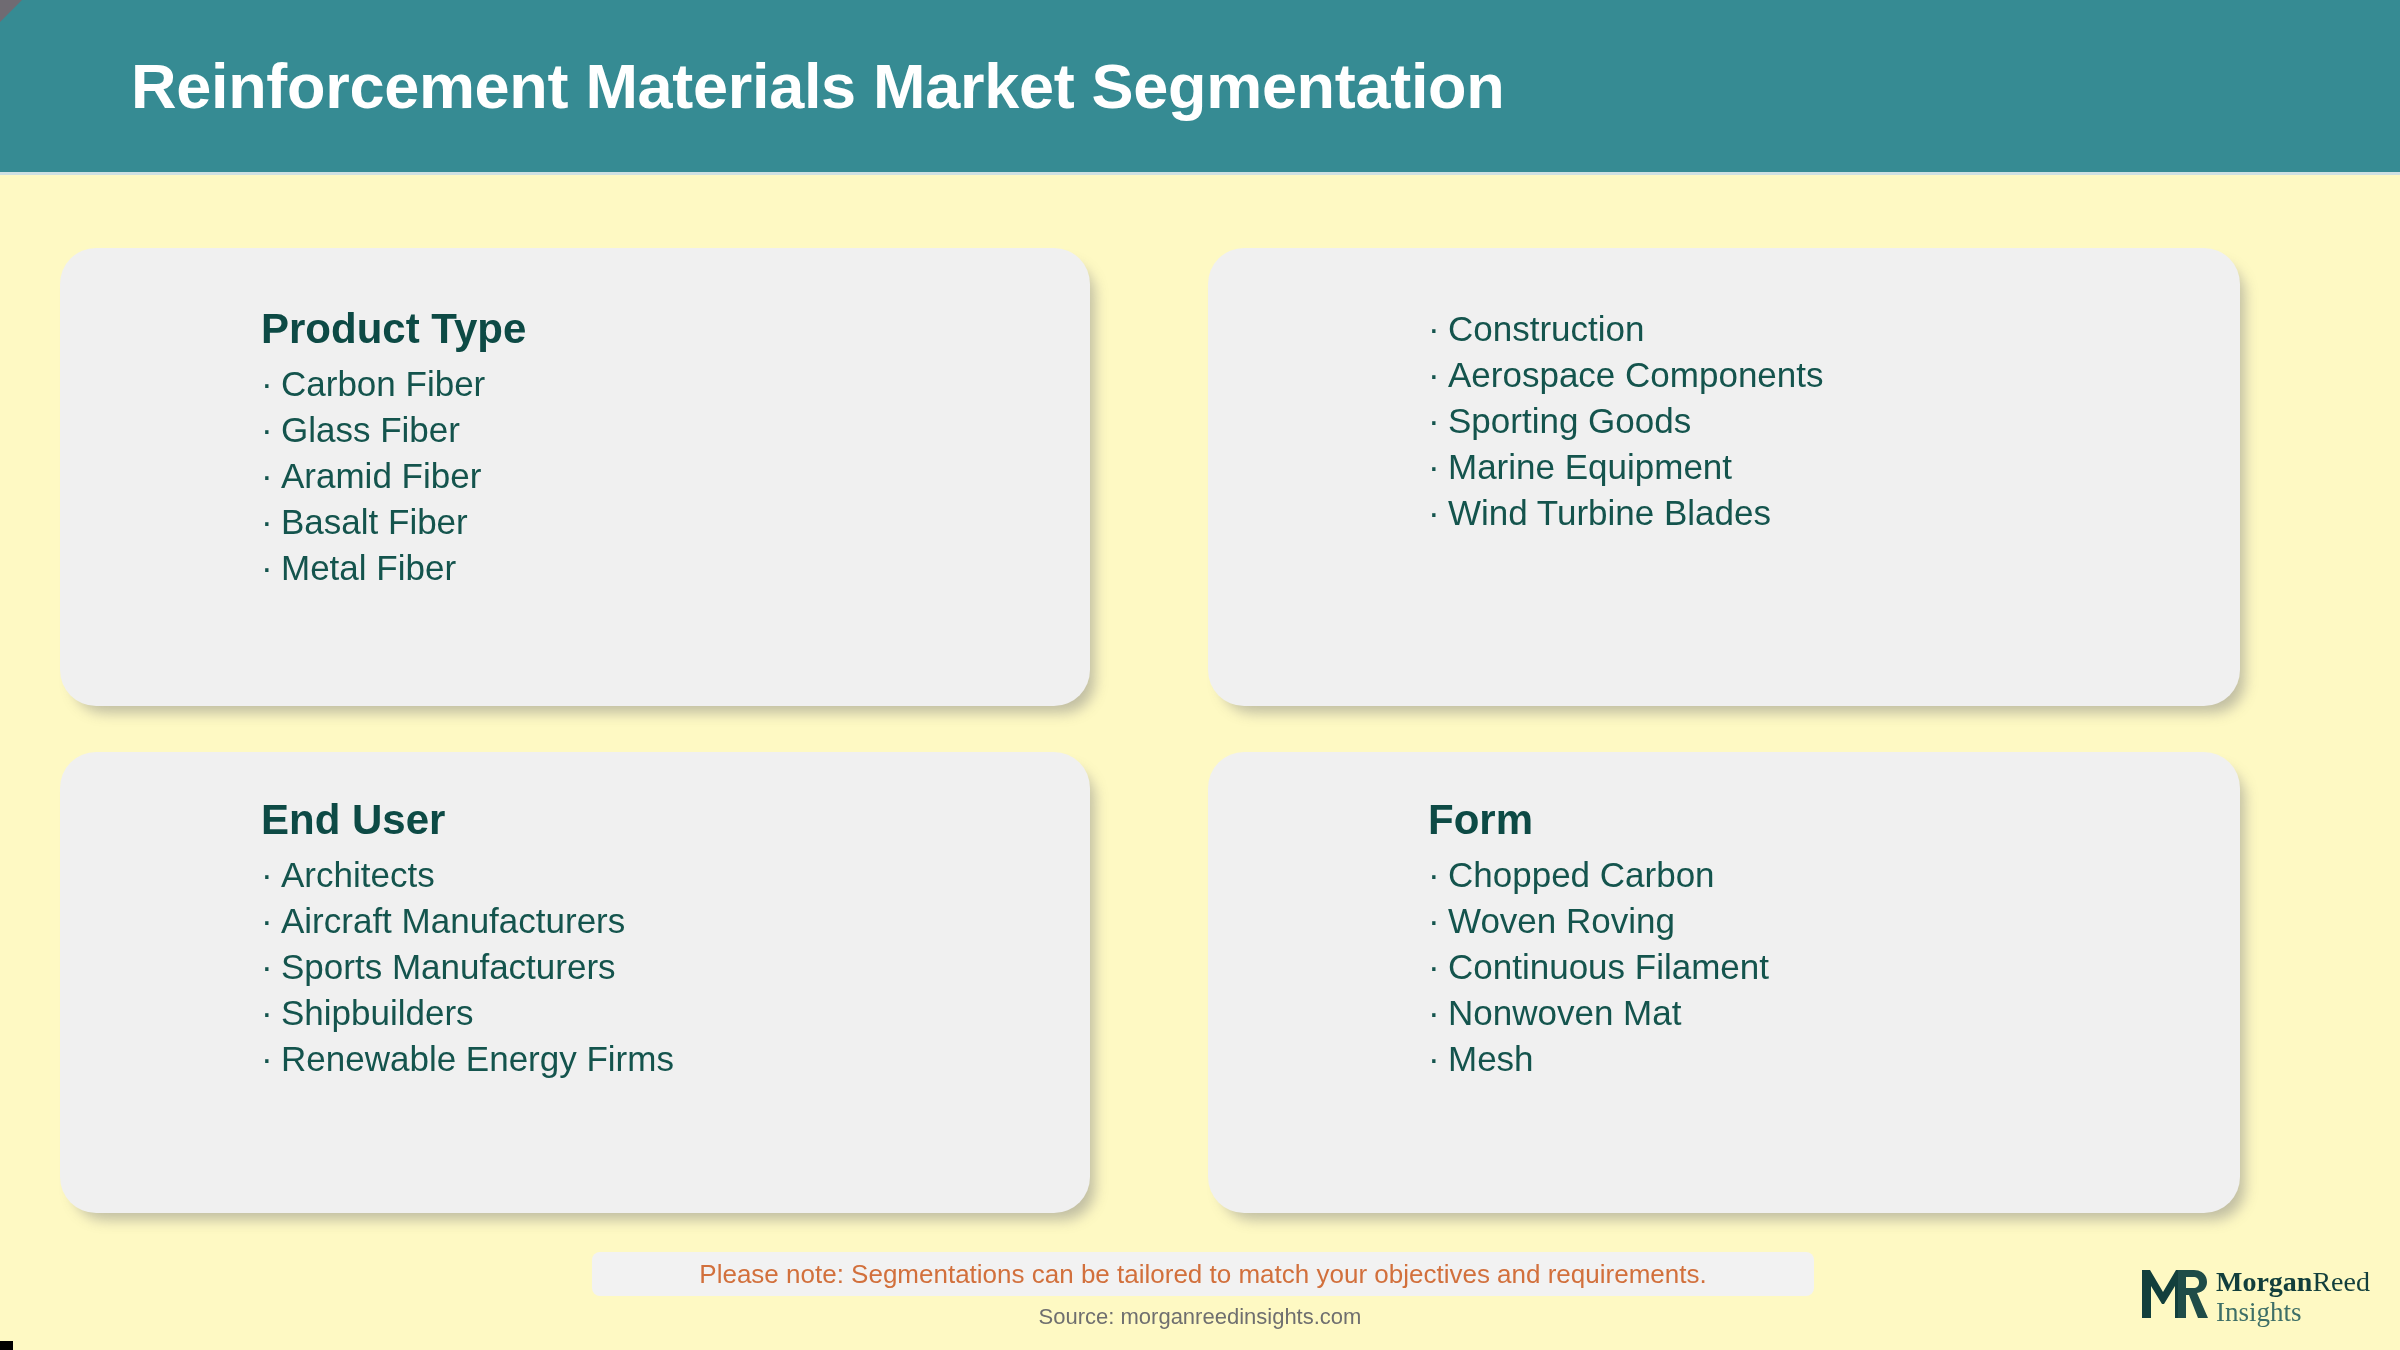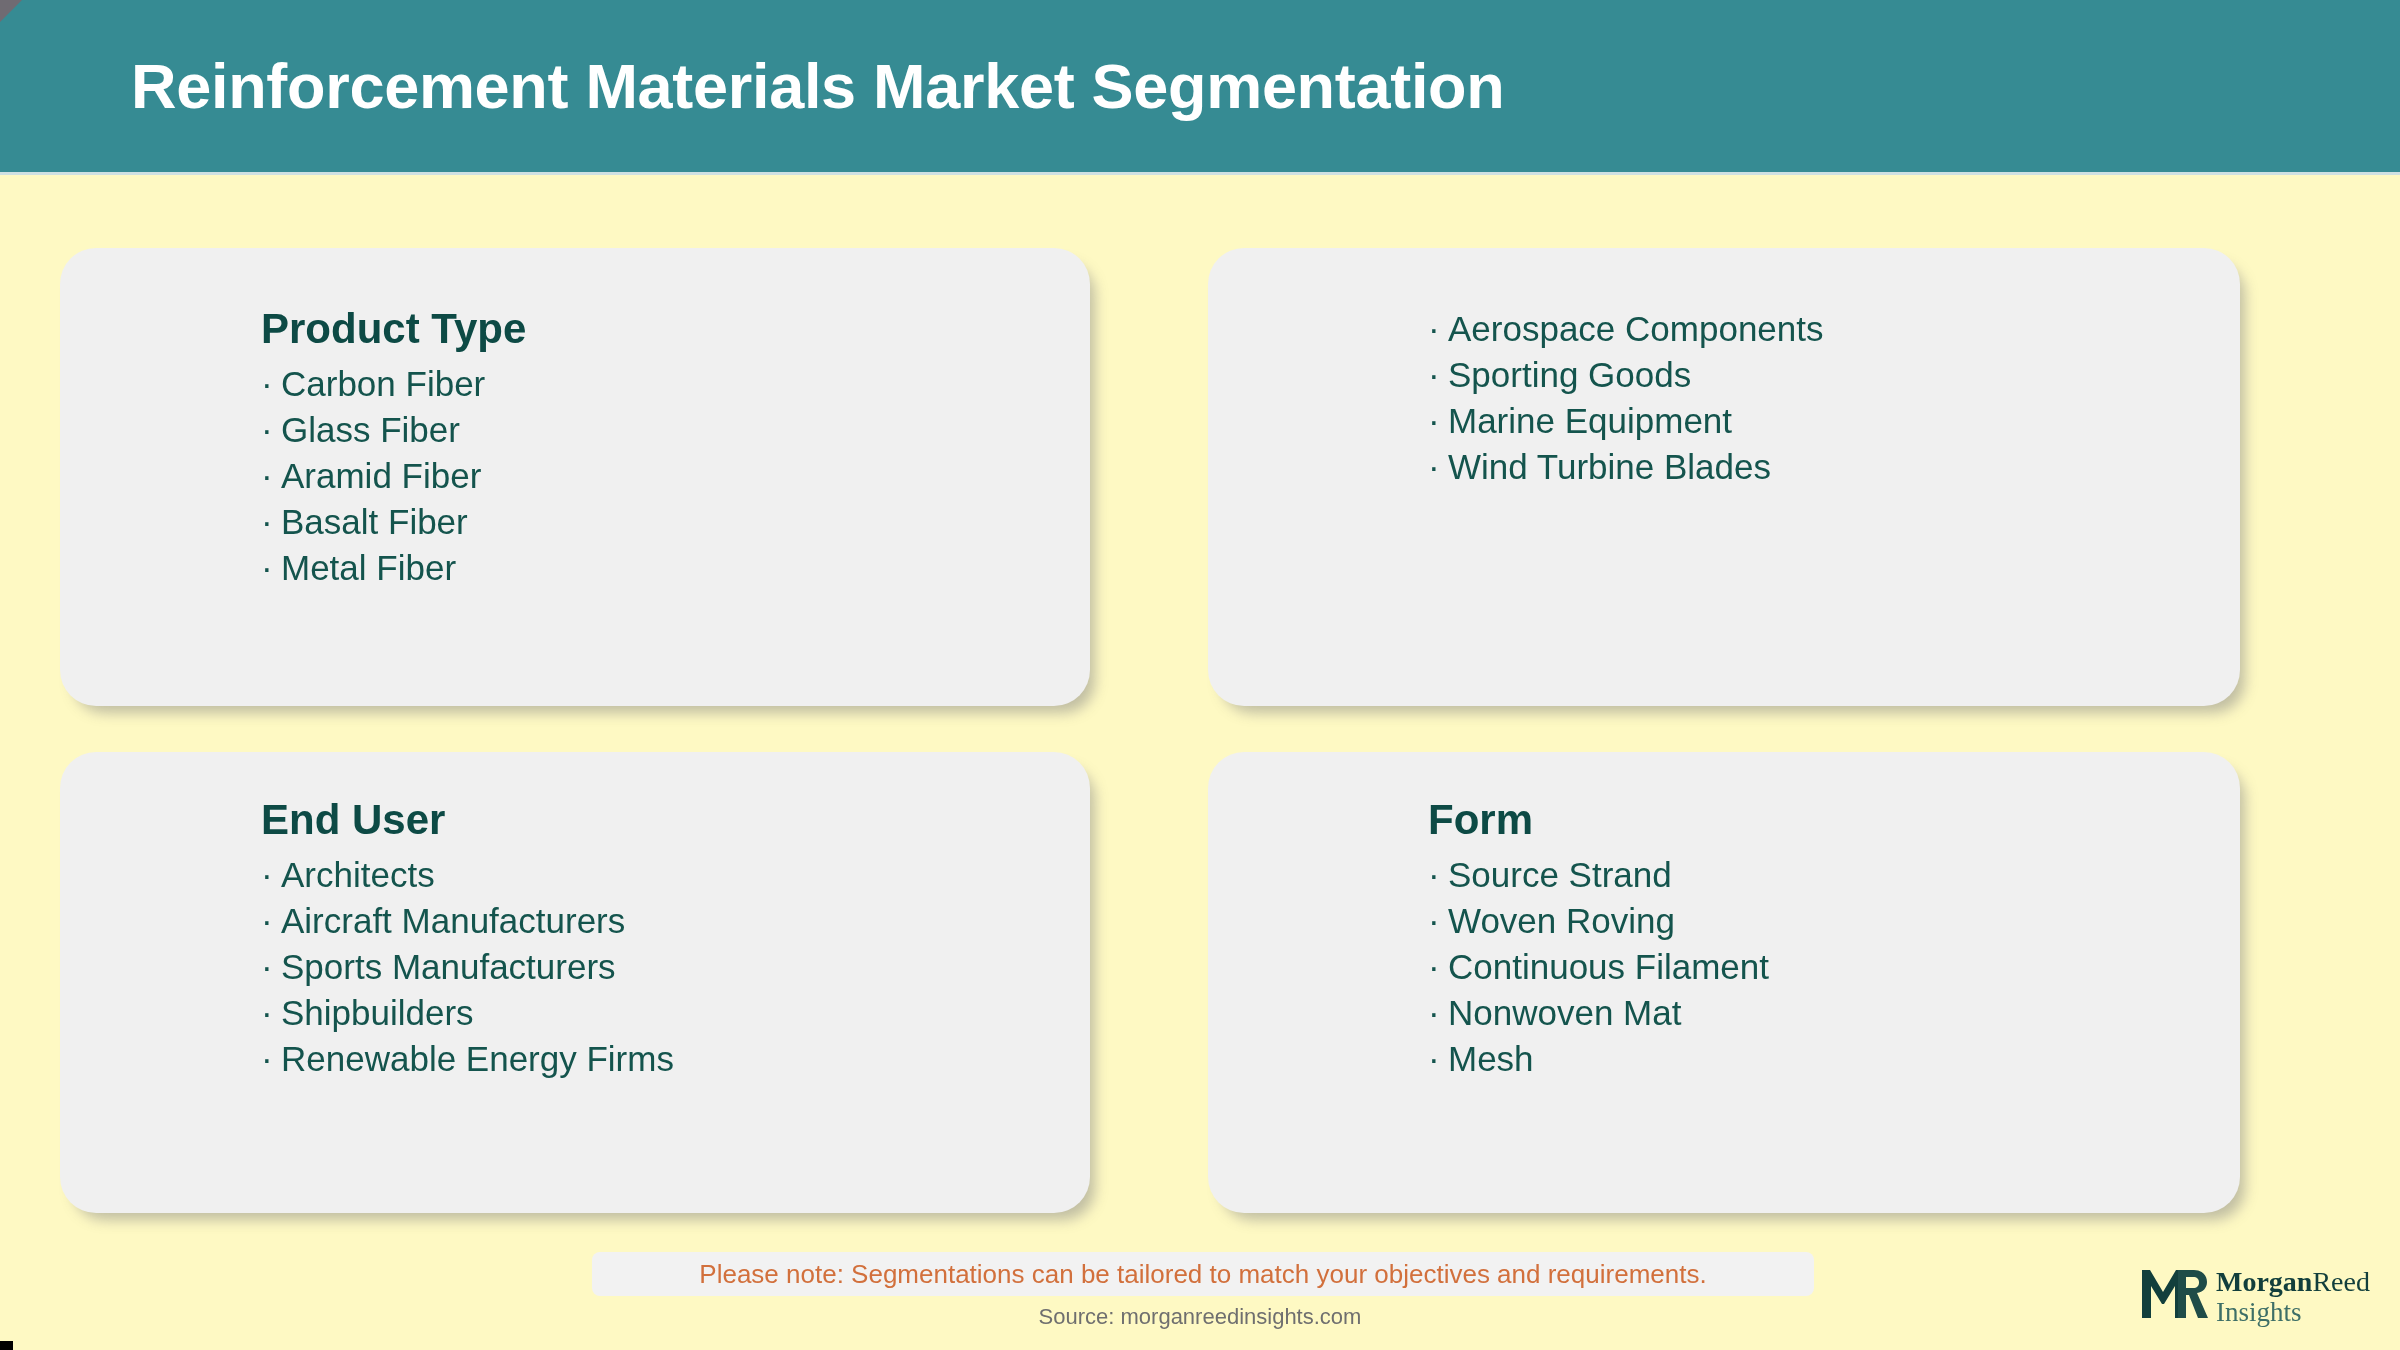--- a/index.html
+++ b/index.html
@@ -221,20 +221,21 @@
           <li><span class="bullet">·</span><span>Aramid Fiber</span></li>
           <li><span class="bullet">·</span><span>Basalt Fiber</span></li>
           <li><span class="bullet">·</span><span>Metal Fiber</span></li>
         </ul>
       </div>
     </div>
 
     <div class="card card-1">
       <div class="card-inner">
         <ul class="card-list">
+          <li><span class="bullet">·</span><span>Construction</span></li>
           <li><span class="bullet">·</span><span>Aerospace Components</span></li>
           <li><span class="bullet">·</span><span>Sporting Goods</span></li>
           <li><span class="bullet">·</span><span>Marine Equipment</span></li>
           <li><span class="bullet">·</span><span>Wind Turbine Blades</span></li>
         </ul>
       </div>
     </div>
 
     <div class="card card-2">
       <div class="card-inner">
@@ -246,21 +247,21 @@
           <li><span class="bullet">·</span><span>Shipbuilders</span></li>
           <li><span class="bullet">·</span><span>Renewable Energy Firms</span></li>
         </ul>
       </div>
     </div>
 
     <div class="card card-3">
       <div class="card-inner">
         <div class="card-title">Form</div>
         <ul class="card-list">
-          <li><span class="bullet">·</span><span>Source Strand</span></li>
+          <li><span class="bullet">·</span><span>Chopped Carbon</span></li>
           <li><span class="bullet">·</span><span>Woven Roving</span></li>
           <li><span class="bullet">·</span><span>Continuous Filament</span></li>
           <li><span class="bullet">·</span><span>Nonwoven Mat</span></li>
           <li><span class="bullet">·</span><span>Mesh</span></li>
         </ul>
       </div>
     </div>
 
   </div>
 

